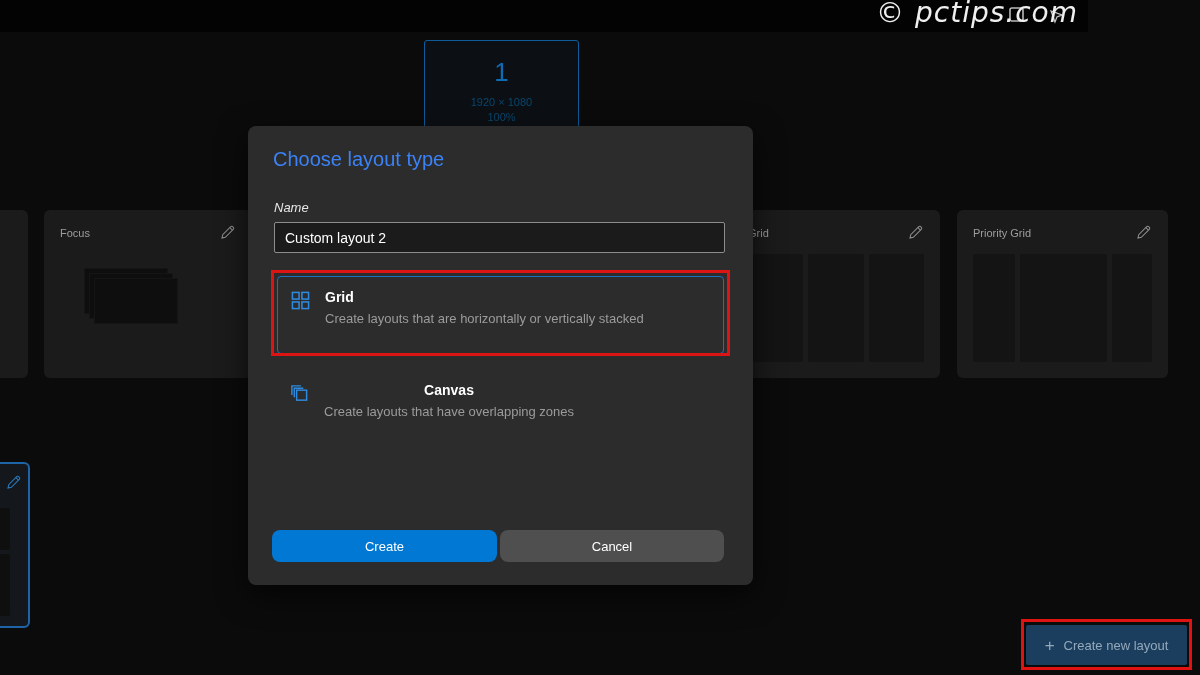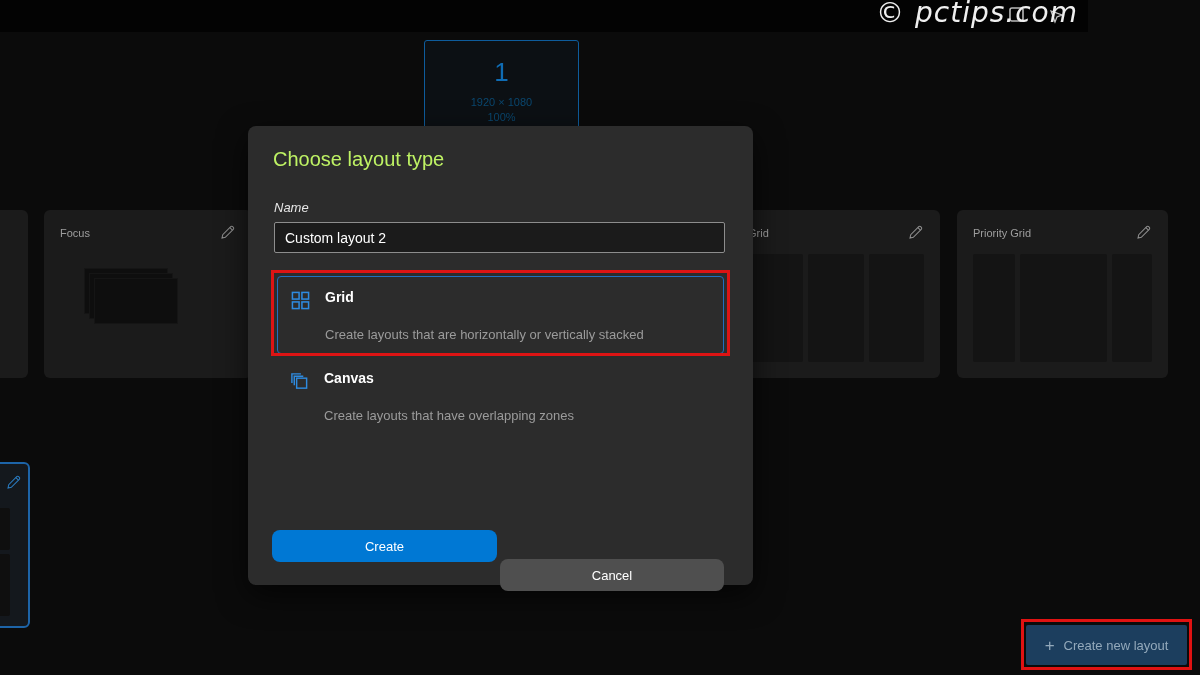--- a/index.html
+++ b/index.html
@@ -77,51 +77,51 @@
     position:absolute; left:1021px; top:619px; width:171px; height:51px;
     border:3px solid #e01212; z-index:30; pointer-events:none;
   }
 
   
   .dialog {
     position:absolute; left:248px; top:126px; width:505px; height:459px;
     background:#2c2c2c; border-radius:8px; z-index:10;
     box-shadow:0 10px 30px rgba(0,0,0,.65);
   }
-  .dlg-title { position:absolute; left:25px; top:22px; font-size:20px; color:#bef264; }
+  .dlg-title { position:absolute; left:25px; top:22px; font-size:20px; color:#3b82f6; }
   .dlg-name-label { position:absolute; left:26px; top:74px; font-size:13px; color:#e6e6e6;font-style:italic; }
   .dlg-input {
     position:absolute; left:26px; top:96px; width:451px; height:31px;
     background:#1b1b1b; border:1px solid #8d8d8d; border-radius:2px;
     color:#ffffff; font-size:14px; padding:0 10px;
     font-family:"Liberation Sans", sans-serif;
   }
   .option {
     position:absolute; left:29px; width:447px; display:flex; align-items:flex-start;
     cursor:pointer;
   }
   .option-grid {
     top:150px; height:78px; border:1.5px solid #1f6fc0; border-radius:4px;
     padding:12px 0 0 13px;
   }
-  .option-canvas { top:238px; height:70px; padding:6px 0 0 13px; }
+  .option-canvas { top:250px; height:70px; padding:6px 0 0 13px;text-align:center; }
   .opt-icon { width:19px; height:19px; margin-right:15px; margin-top:2px; color:#2e8be0; flex:0 0 auto; }
   .opt-title { font-size:14px; font-weight:bold; color:#ffffff; }
-  .opt-desc { font-size:13px; color:#9b9b9b; margin-top:22px; }
+  .opt-desc { font-size:13px; color:#9b9b9b; margin-top:6px; }
   .anno-grid {
     position:absolute; left:23px; top:144px; width:459px; height:86px;
     border:3px solid #dd1414; z-index:20; pointer-events:none;
   }
   .dlg-btn {
     position:absolute; top:404px; height:32px; border:none; border-radius:8px;
     font-size:13px; color:#ffffff; cursor:pointer;
     font-family:"Liberation Sans", sans-serif;
   }
   .btn-create { left:24px; width:225px; background:#0078d4; }
-  .btn-cancel { left:252px; width:224px; background:#4f4f4f;margin-top:29px; }
+  .btn-cancel { left:252px; width:224px; background:#4f4f4f; }
 </style>
 </head>
 <body>
 
 <div class="topbar">
   <svg class="wm-icon" width="18" height="18" viewBox="0 0 18 18">
     <rect x="2" y="2" width="13" height="13" rx="2" fill="none" stroke="#d9d9d9" stroke-width="1.6"></rect>
   </svg>
   <svg class="wm-cursor" width="12" height="14" viewBox="0 0 12 14">
     <path d="M1 1l4 11 2-5 5-2z" fill="#111" stroke="#e8e8e8" stroke-width="1.2"></path>

